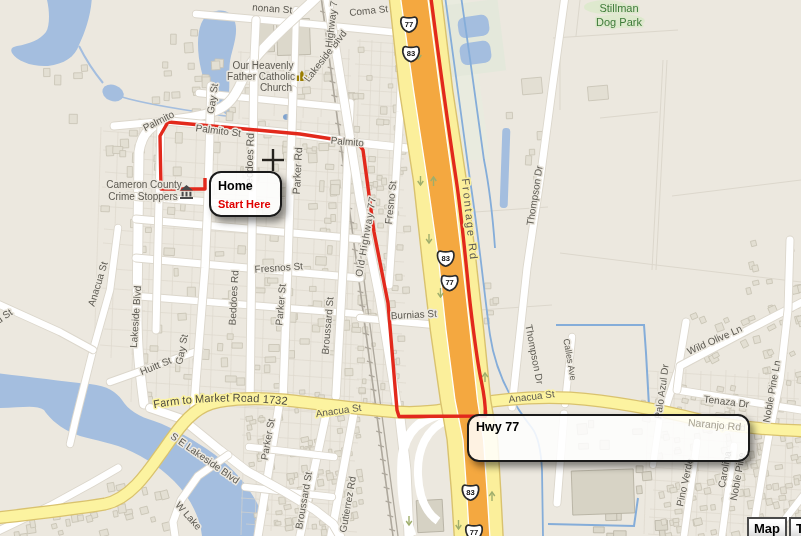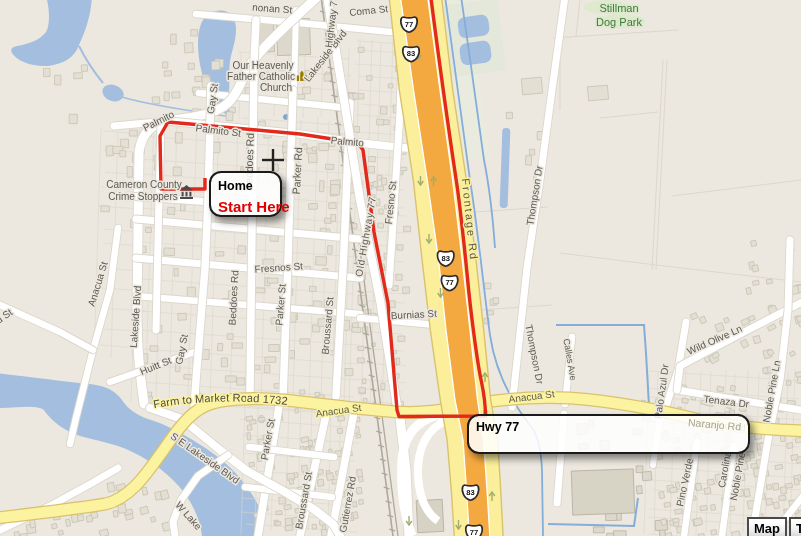--- a/index.html
+++ b/index.html
@@ -1,20 +1,20 @@
 <!DOCTYPE html>
 <html><head><meta charset="utf-8">
 <style>
 html,body{margin:0;padding:0;}
 body{width:801px;height:536px;overflow:hidden;position:relative;font-family:"Liberation Sans",sans-serif;}
 #map{position:absolute;left:0;top:0;}
 .callout{position:absolute;background:rgba(255,255,255,0.85);border:2px solid #1A1A1A;border-radius:12px;
 box-shadow:4px 5px 7px rgba(0,0,0,0.45);box-sizing:border-box;}
 .callout b{display:block;font-size:12.5px;color:#000;white-space:nowrap;}
-.callout span{display:block;font-size:15px;font-weight:bold;color:#E00000;white-space:nowrap;}
+.callout span{display:block;font-size:11px;font-weight:bold;color:#E00000;white-space:nowrap;}
 .mbtn{position:absolute;border:2px solid #4A4A4A;background:linear-gradient(#FFFFFF 15%,#EFEFEF 55%,#CFCFCF);
 font-weight:bold;font-size:13px;color:#000;text-align:center;box-sizing:border-box;}
 </style></head>
 <body>
 
 <div id="map">
 <svg xmlns="http://www.w3.org/2000/svg" width="801" height="536" viewBox="0 0 801 536" font-family="Liberation Sans, sans-serif">
 
 <rect x="0" y="0" width="801" height="536" fill="#ECE8DF"></rect>
 
@@ -1312,20 +1312,20 @@
 
 <text x="6" y="319" transform="rotate(-35 6 319)" font-size="10" fill="#5D5A52" stroke="#ECE8DF" stroke-width="3" paint-order="stroke" stroke-linejoin="round" text-anchor="middle">u St</text>
 </svg>
 </div>
 
 <div class="callout" style="left:209px;top:171px;width:73px;height:46px;padding:6px 0 0 7px;">
 <b>Home</b>
     <span style="margin-top:5px;">Start Here</span>
   </div>
 
-<div class="callout" style="left:467px;top:414px;width:283px;height:40px;padding:4px 0 0 7px;">
+<div class="callout" style="left:467px;top:414px;width:283px;height:48px;padding:4px 0 0 7px;">
 <b>Hwy 77</b>
   </div>
 
 <div style="position:absolute;left:688px;top:419px;width:70px;font-size:10.5px;color:#A8A394;transform:rotate(5deg);">Naranjo Rd</div>
 
 <div class="mbtn" style="left:747px;top:517px;width:40px;height:24px;padding-top:2px;">Map</div>
 
 <div class="mbtn" style="left:789px;top:517px;width:30px;height:24px;padding-top:2px;text-align:left;padding-left:5px;">Te</div>
 </body></html>

